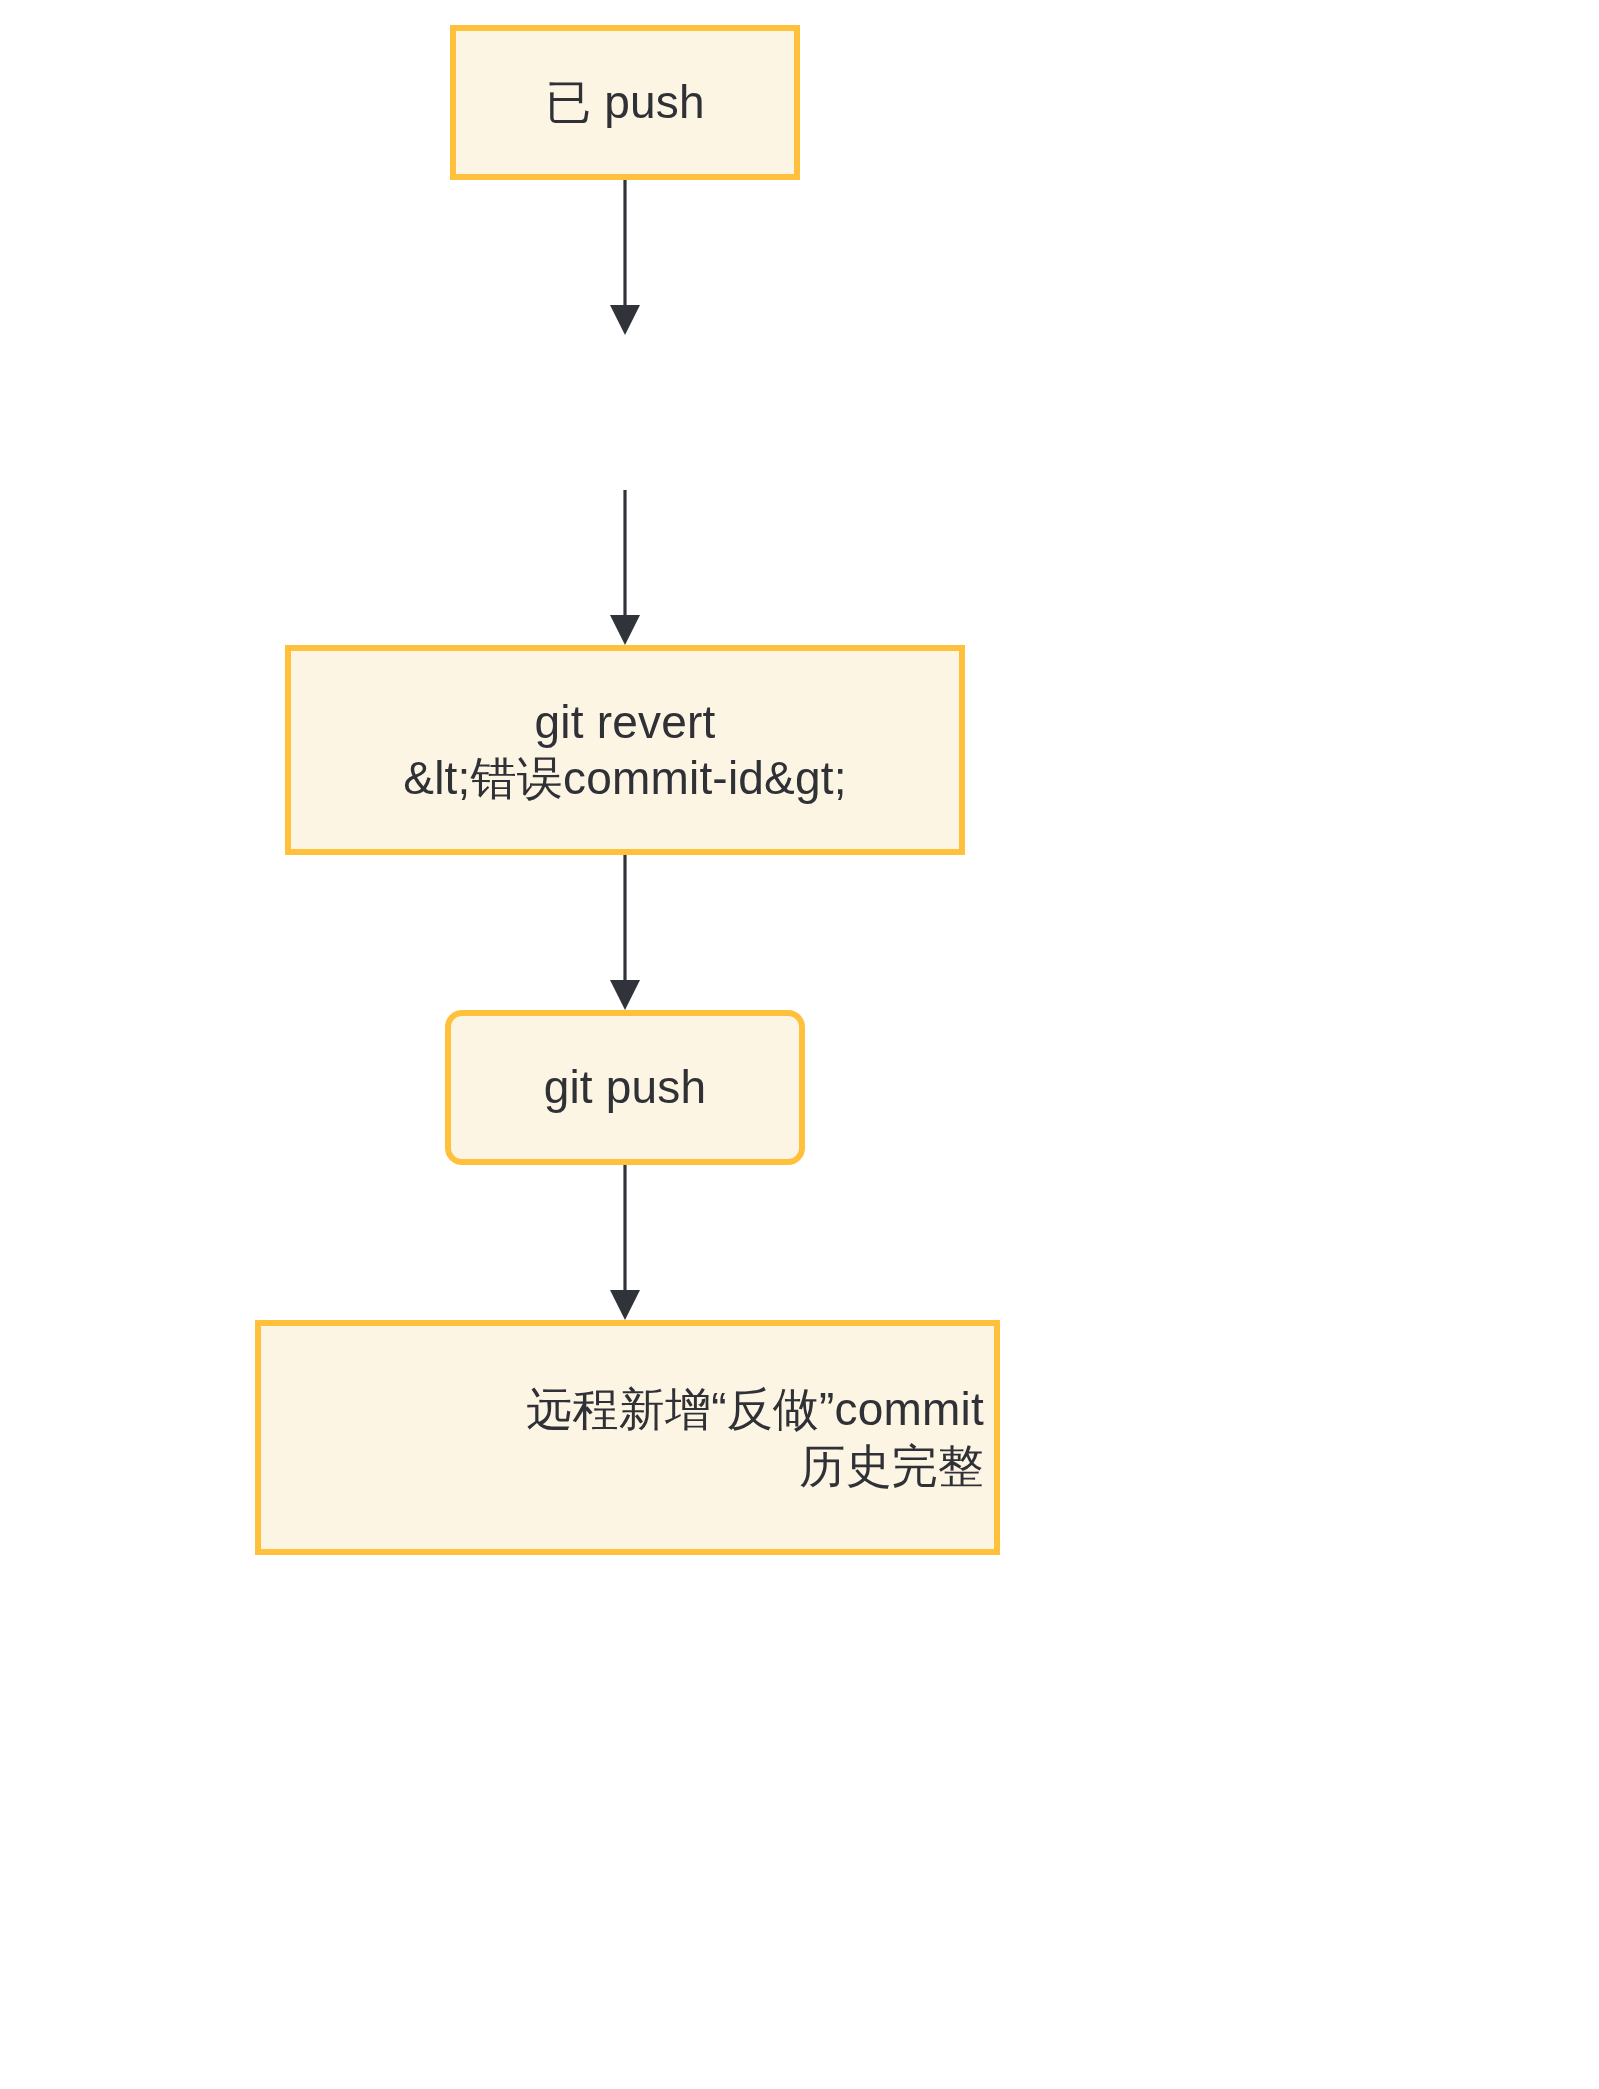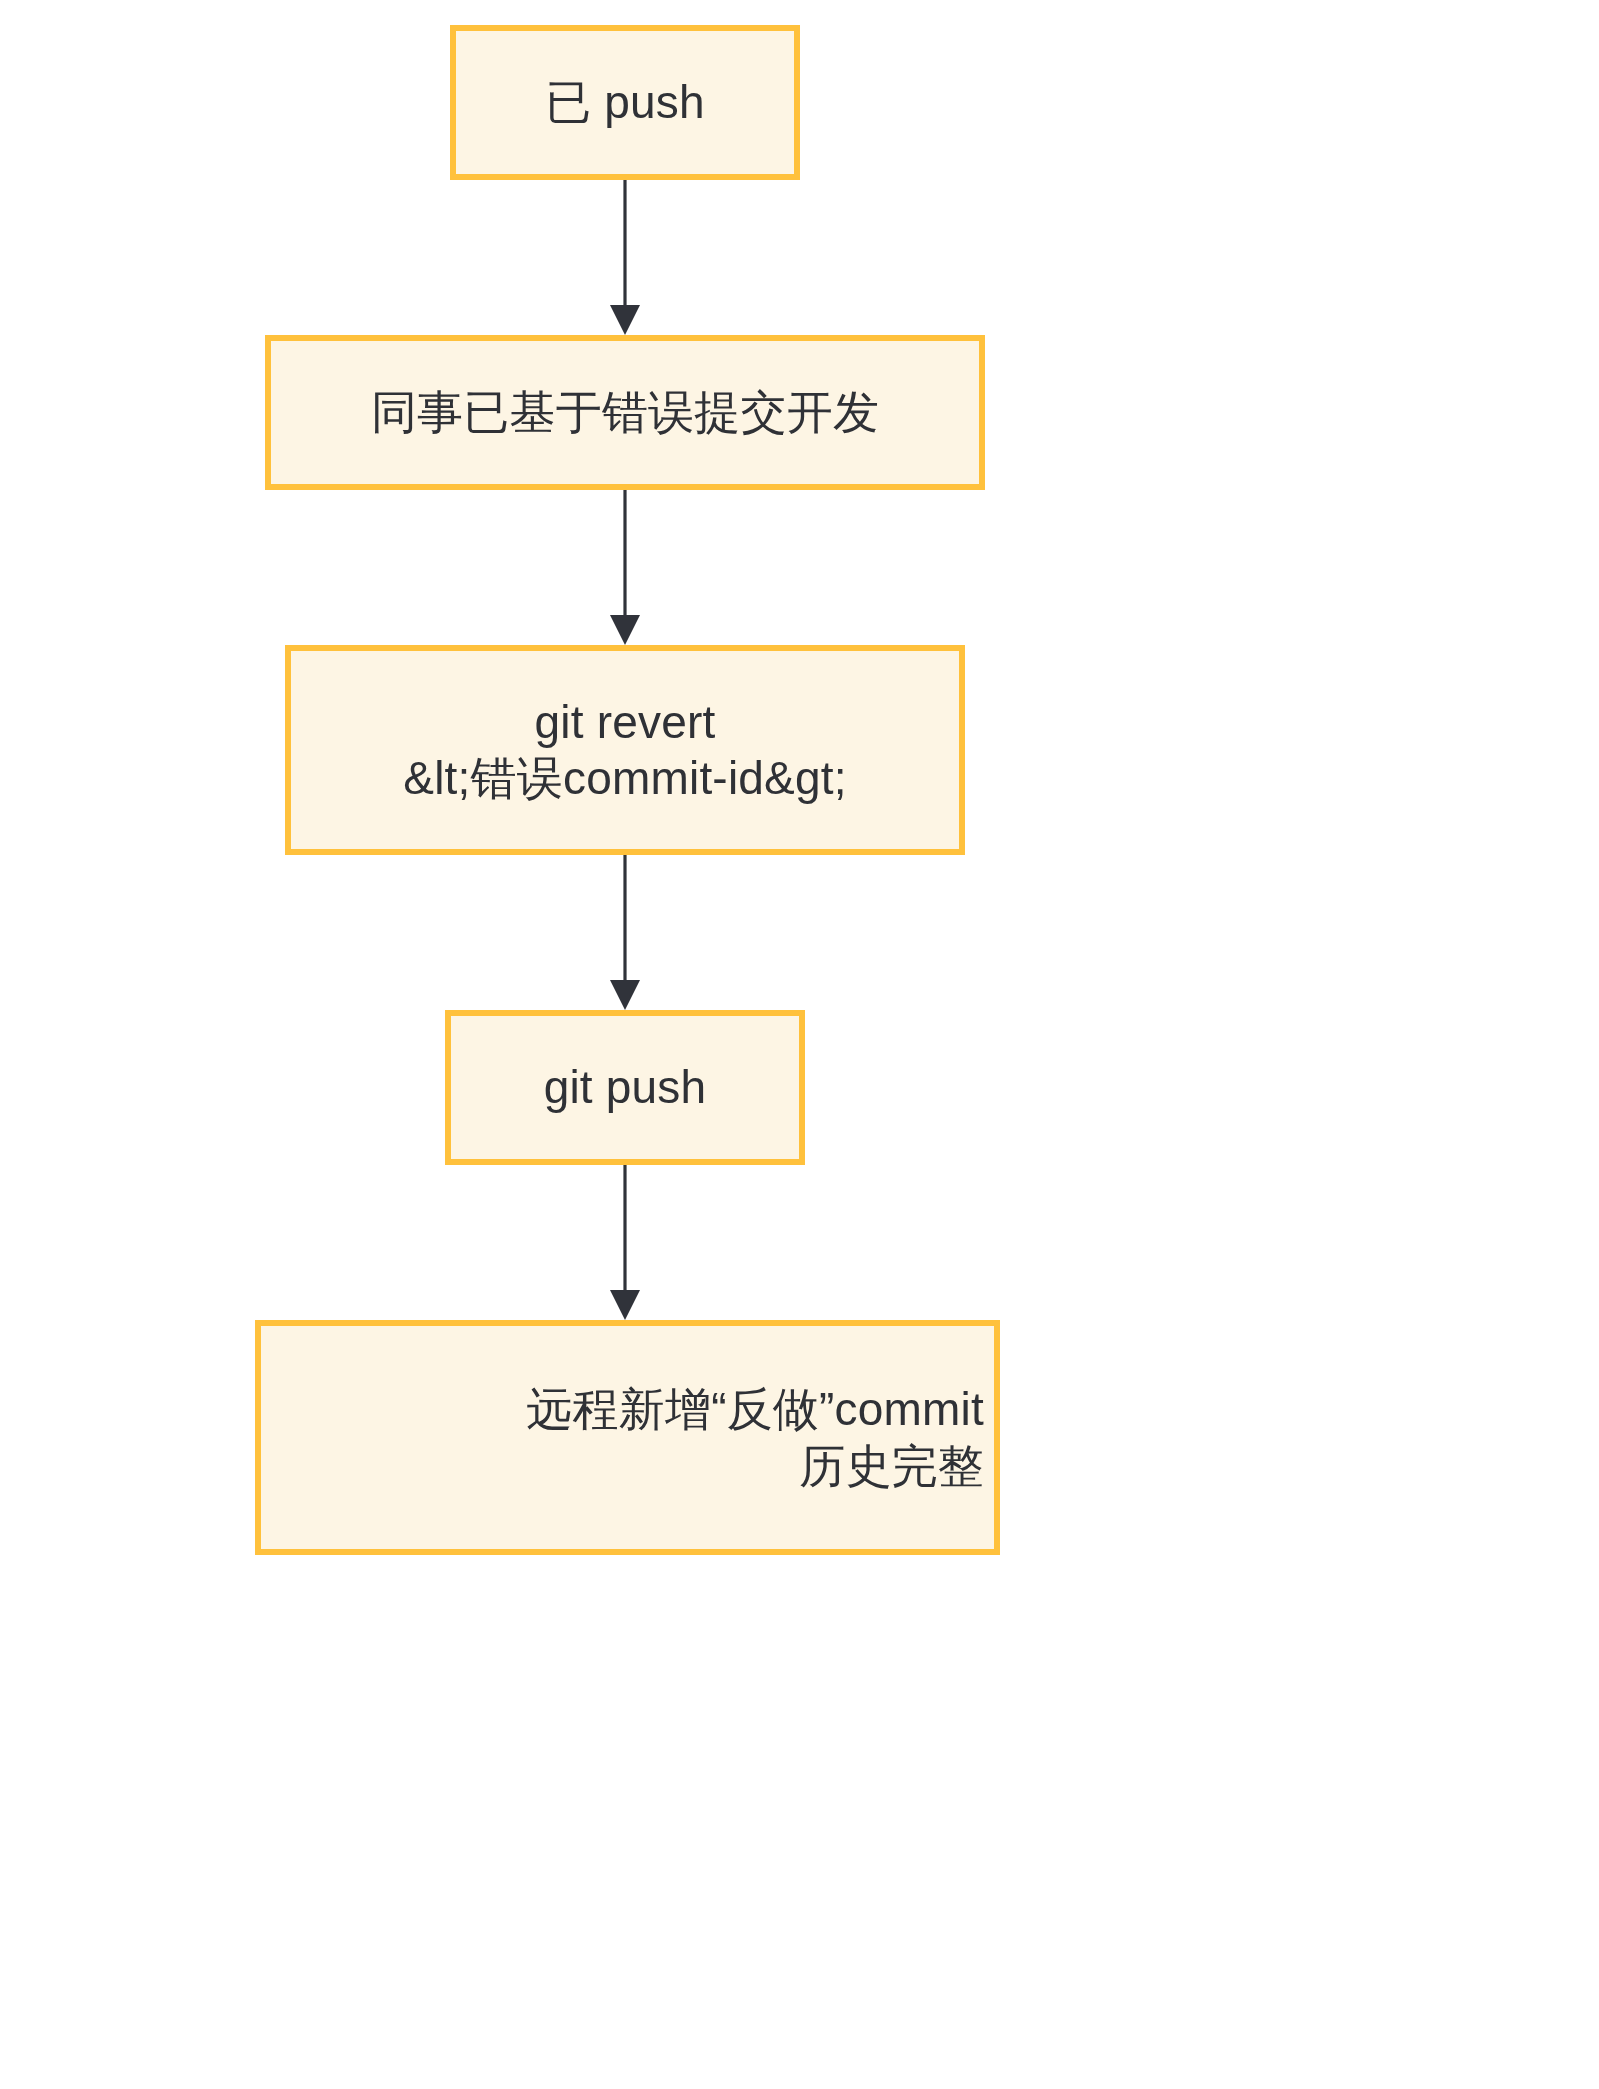--- a/index.html
+++ b/index.html
@@ -36,21 +36,21 @@
     width: 100%;
     padding: 0 10px;
     box-sizing: border-box;
     white-space: pre-line;
   }
 
   
   #node-0 { left: 450px;  top: 25px;   width: 350px; height: 155px; font-size: 46px; }
   #node-1 { left: 265px;  top: 335px;  width: 720px; height: 155px; font-size: 46px; }
   #node-2 { left: 285px;  top: 645px;  width: 680px; height: 210px; font-size: 46px; }
-  #node-3 { left: 445px;  top: 1010px; width: 360px; height: 155px; font-size: 46px; }
+  #node-3 { left: 445px;  top: 1010px; width: 360px; height: 155px; font-size: 46px; border-radius: 17px; }
   #node-4 { left: 255px;  top: 1320px; width: 745px; height: 235px; font-size: 46px; text-align: right; }
 
   
   .edge {
     position: absolute;
     left: 0;
     top: 0;
     width: 1599px;
     height: 2089px;
     pointer-events: none;
@@ -89,23 +89,20 @@
     <g>
       <path class="edge-line" d="M625,1165 L625,1297" style="stroke: rgb(48, 51, 58);"></path>
       <polygon class="edge-head" points="625,1320 610,1290 640,1290" style="fill: rgb(48, 51, 58);"></polygon>
     </g>
   </svg>
 
   <div class="flow-node" id="node-0" style="background: rgb(253, 245, 228); border-color: rgb(255, 193, 60); color: rgb(47, 49, 54);">
     <span class="node-label">已 push</span>
   </div>
 
-  <div class="flow-node" id="node-1" style="background: rgb(253, 245, 228); border-color: rgb(255, 193, 60); color: rgb(47, 49, 54);">
-    <span class="node-label">同事已基于错误提交开发</span>
-  </div>
 
   <div class="flow-node" id="node-2" style="background: rgb(253, 245, 228); border-color: rgb(255, 193, 60); color: rgb(47, 49, 54);">
     <span class="node-label">git revert
 &amp;lt;错误commit-id&amp;gt;</span>
   </div>
 
   <div class="flow-node" id="node-3" style="background: rgb(253, 245, 228); border-color: rgb(255, 193, 60); color: rgb(47, 49, 54);">
     <span class="node-label">git push</span>
   </div>
 

